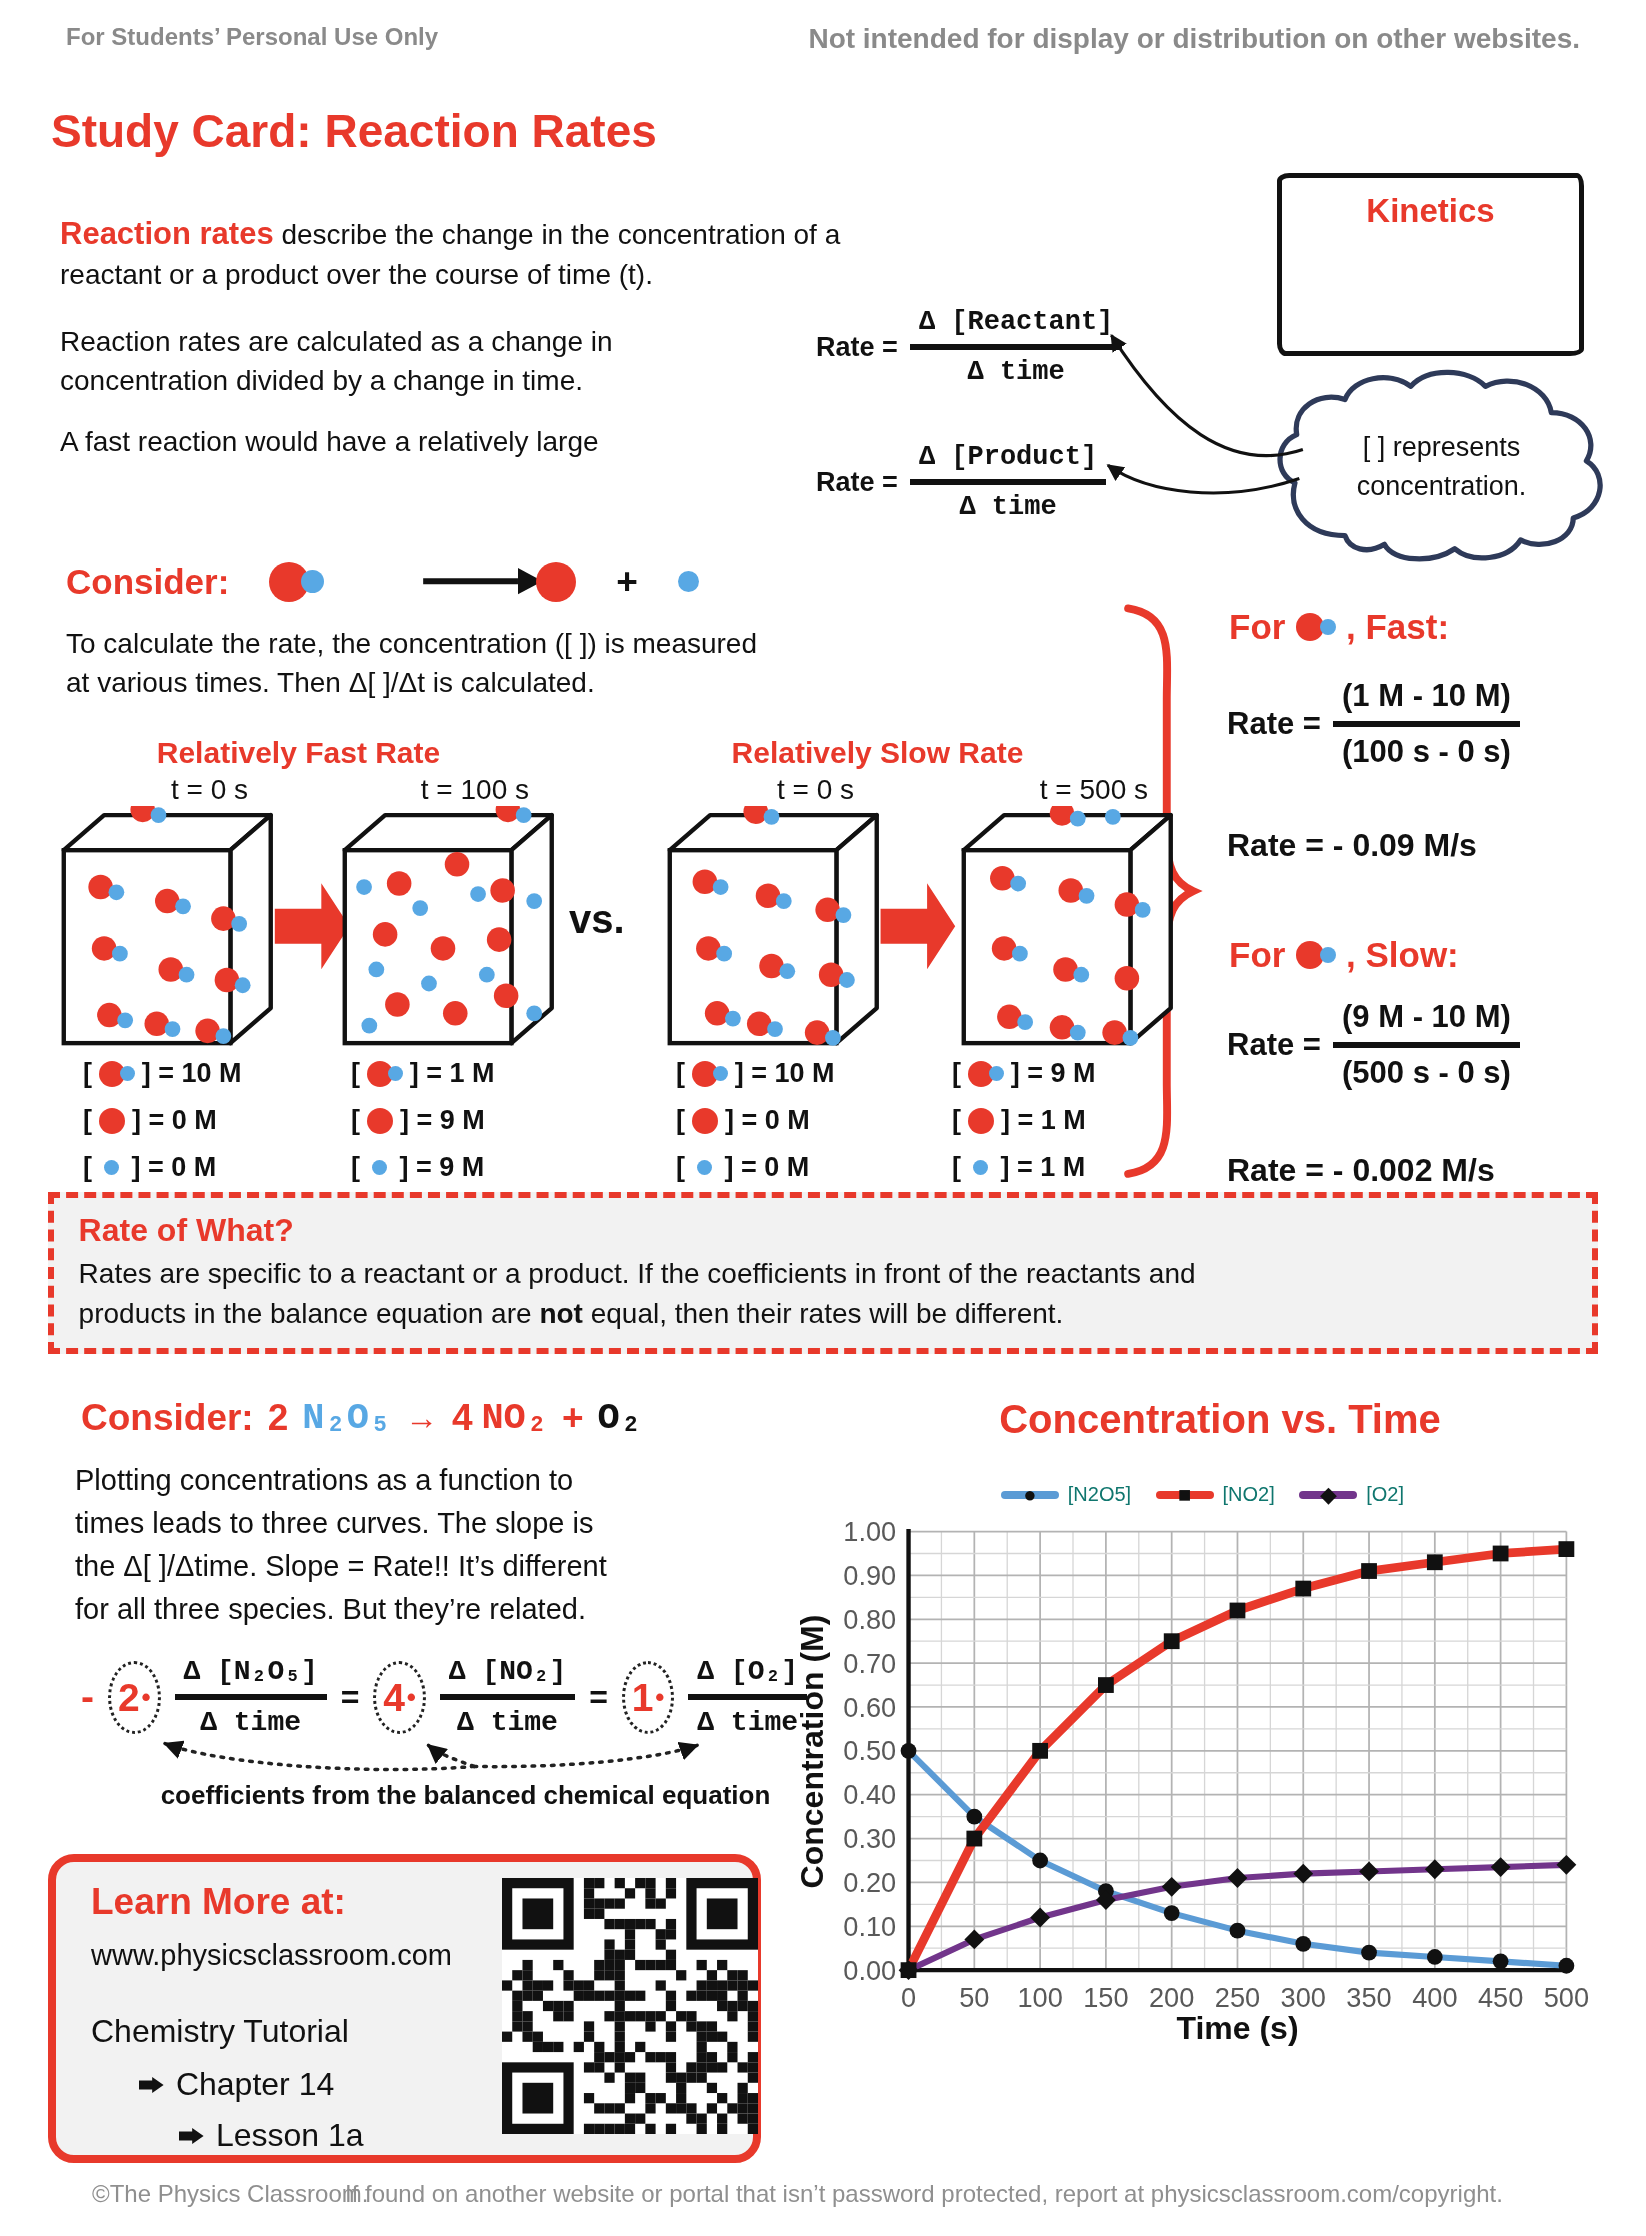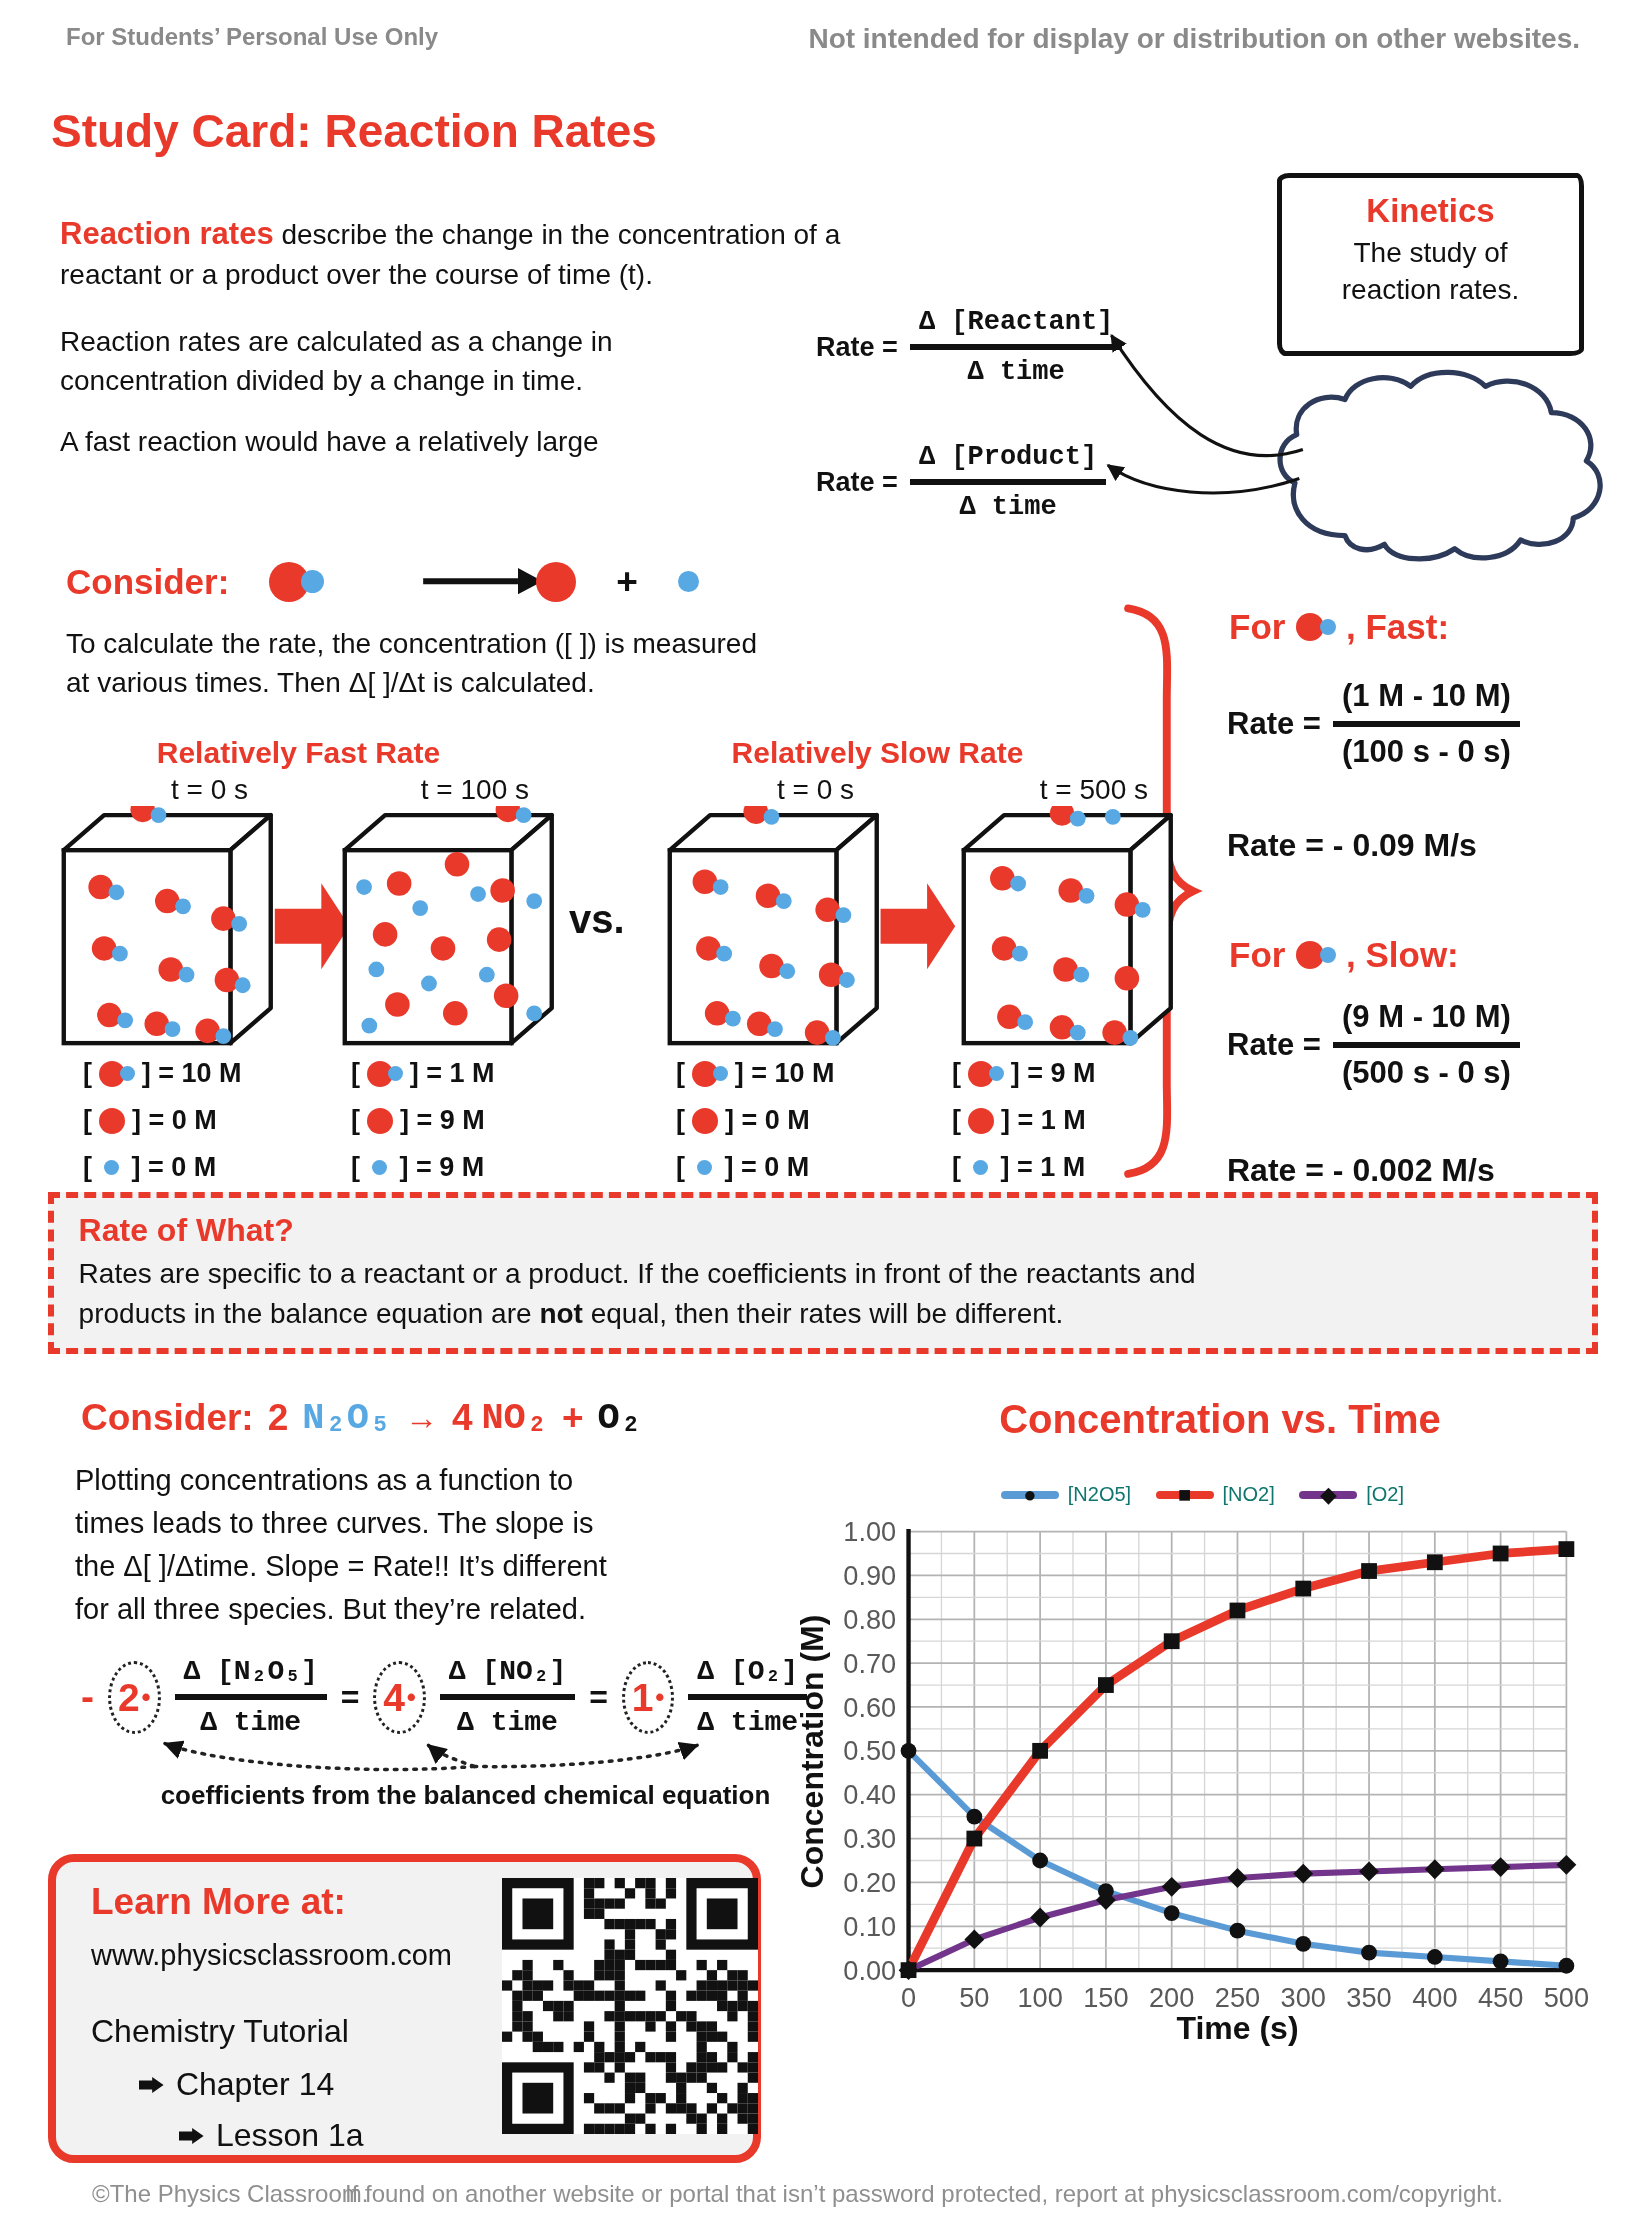--- a/index.html
+++ b/index.html
@@ -103,26 +103,26 @@
   <div class="abs eqrow" style="left:816px;top:442px;font-size:27px">
     <span>Rate =</span>
     <span class="frac" style="font-size:27px">
       <span class="num formula">Δ [Product]</span>
       <span class="den formula">Δ time</span>
     </span>
   </div>
 
   <div class="abs kinetics-box" style="left:1277px;top:173px;width:307px;height:183px;padding-top:14px">
     <div class="b red" style="font-size:33px">Kinetics</div>
-    <div style="font-size:28px;line-height:1.35;margin-top:3.5px">
-      <div>The study of</div>
-      <div>reaction rates.</div>
-    </div>
-  </div>
-
+  </div>
+
+  <div class="abs" style="left:1310px;top:428px;width:263px;text-align:center;font-size:27px;line-height:1.45">
+    <div>[  ] represents</div>
+    <div>concentration.</div>
+  </div>
 
   <div class="abs rowflex" style="left:66px;top:550px;gap:40px;height:63px">
     <span class="b red" style="font-size:35px">Consider:</span>
     <span class="pairIcon">
       <span class="dotR" style="width:40px;height:40px"></span>
       <span class="dotB" style="width:23px;height:23px;margin-left:-8px"></span>
     </span>
     <span style="width:132px"></span>
     <span class="dotR" style="width:40px;height:40px"></span>
     <span class="b" style="font-size:37px">+</span>

